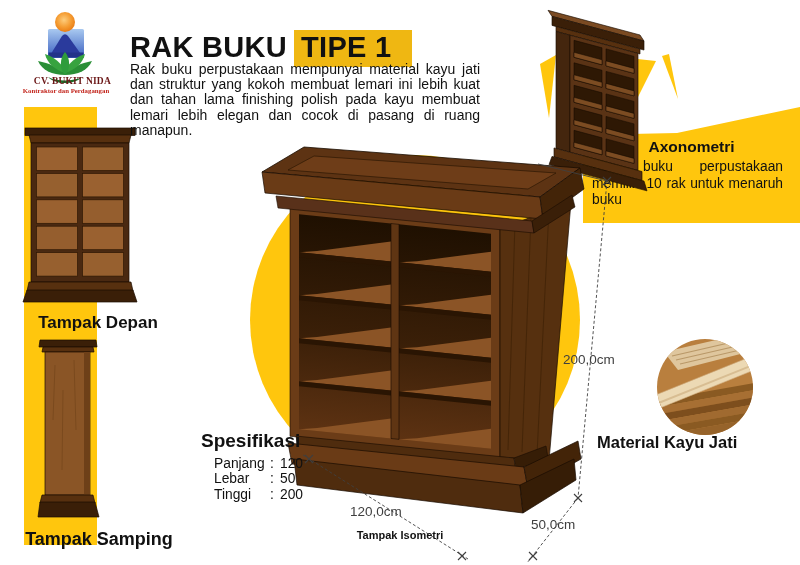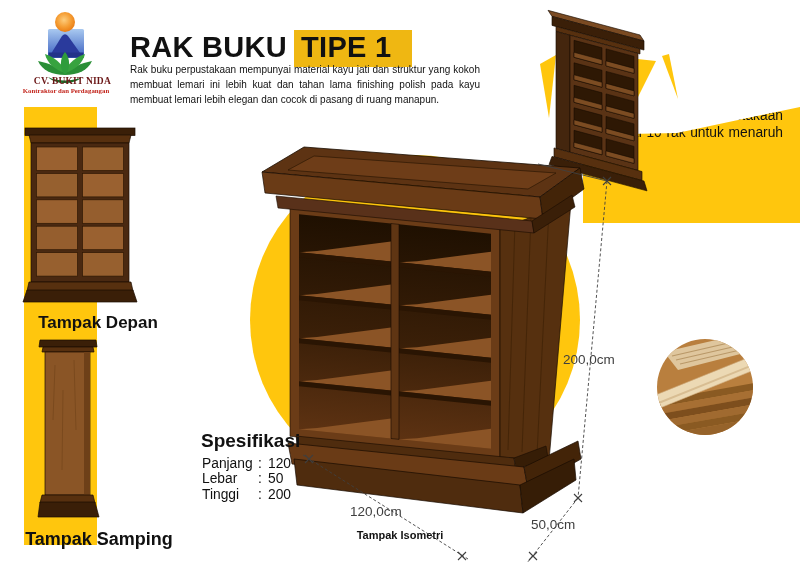--- a/index.html
+++ b/index.html
@@ -24,51 +24,52 @@
   #axon-title{margin-top:33px;text-align:center;font-weight:bold;font-size:15.5px;}
   #axon-desc{padding:3px 17px 0 9px;font-size:13.8px;line-height:16.6px;text-align:justify;}
   
   #logo-company{left:21px;top:76px;width:90px;text-align:right;
     font-family:"Liberation Serif",serif;font-weight:bold;font-size:9.5px;
     letter-spacing:.2px;color:var(--logo_red_dark);}
   #logo-tagline{left:21px;top:87px;width:90px;text-align:center;
     font-family:"Liberation Serif",serif;font-weight:bold;font-size:6.8px;color:var(--logo_red);}
   #page-title{left:130px;top:31px;font-size:29px;font-weight:bold;letter-spacing:.3px;white-space:nowrap;}
   #page-title .hl{background:var(--highlight_yellow);padding:1px 20px 4px 7px;margin-left:7px;}
-  #main-desc{left:130px;top:62px;width:350px;font-size:10px;line-height:15.2px;text-align:justify;}
+  #main-desc{left:130px;top:62px;width:350px;font-size:14px;line-height:15.2px;text-align:justify;}
   
   .view-label{font-weight:bold;font-size:17px;text-align:center;}
   #label-front{left:24px;top:313px;width:148px;}
   #label-side{left:14px;top:529px;width:170px;font-size:18px;}
   #label-iso{left:328px;top:529px;width:144px;font-size:11px;}
   
   #specs-title{left:201px;top:430px;font-weight:bold;font-size:19px;}
   #specs-list{left:202px;top:456px;font-size:13.8px;line-height:15.4px;}
   .spec-row{display:flex;}
-  .spec-label{width:56px;}
+  .spec-label{width:56px;margin-left:12px;}
   .spec-sep{width:10px;}
   
   .dim-label{font-size:13.5px;color:var(--dim);}
   #dim-height{left:563px;top:352px;}
   #dim-width{left:350px;top:504px;}
   #dim-depth{left:531px;top:517px;}
   
   #material-title{left:597px;top:433px;font-weight:bold;font-size:16.5px;}
   #material-desc{left:597px;top:456px;width:182px;font-size:13.8px;line-height:15.6px;text-align:justify;}
   svg{display:block;}
 </style>
 </head>
 <body>
 
 <div id="canvas">
 
   <div class="abs" id="left-band"></div>
   <div class="abs" id="iso-circle"></div>
 
   <div class="abs" id="axon-box">
+    <div id="axon-title">Axonometri</div>
     <div id="axon-desc">Rak buku perpustakaan memiliki 10 rak untuk menaruh buku</div>
   </div>
 
   <svg class="abs" width="800" height="565" viewBox="0 0 800 565" style="left:0;top:0">
     <defs>
       <radialGradient id="sunGrad" cx="45%" cy="40%" r="65%">
         <stop offset="0%" stop-color="#fdcd7d"></stop>
           <stop offset="55%" stop-color="#f59d33"></stop>
           <stop offset="100%" stop-color="#e8770f"></stop>
       </radialGradient>
@@ -278,14 +279,15 @@
       <span class="spec-label">Tinggi</span>
       <span class="spec-sep">:</span>
       <span class="spec-value">200</span>
     </div>
   </div>
 
   <div class="abs dim-label" id="dim-height">200,0cm</div>
   <div class="abs dim-label" id="dim-width">120,0cm</div>
   <div class="abs dim-label" id="dim-depth">50,0cm</div>
 
+  <div class="abs" id="material-title">Material Kayu Jati</div>
 
 </div>
 
 </body></html>

